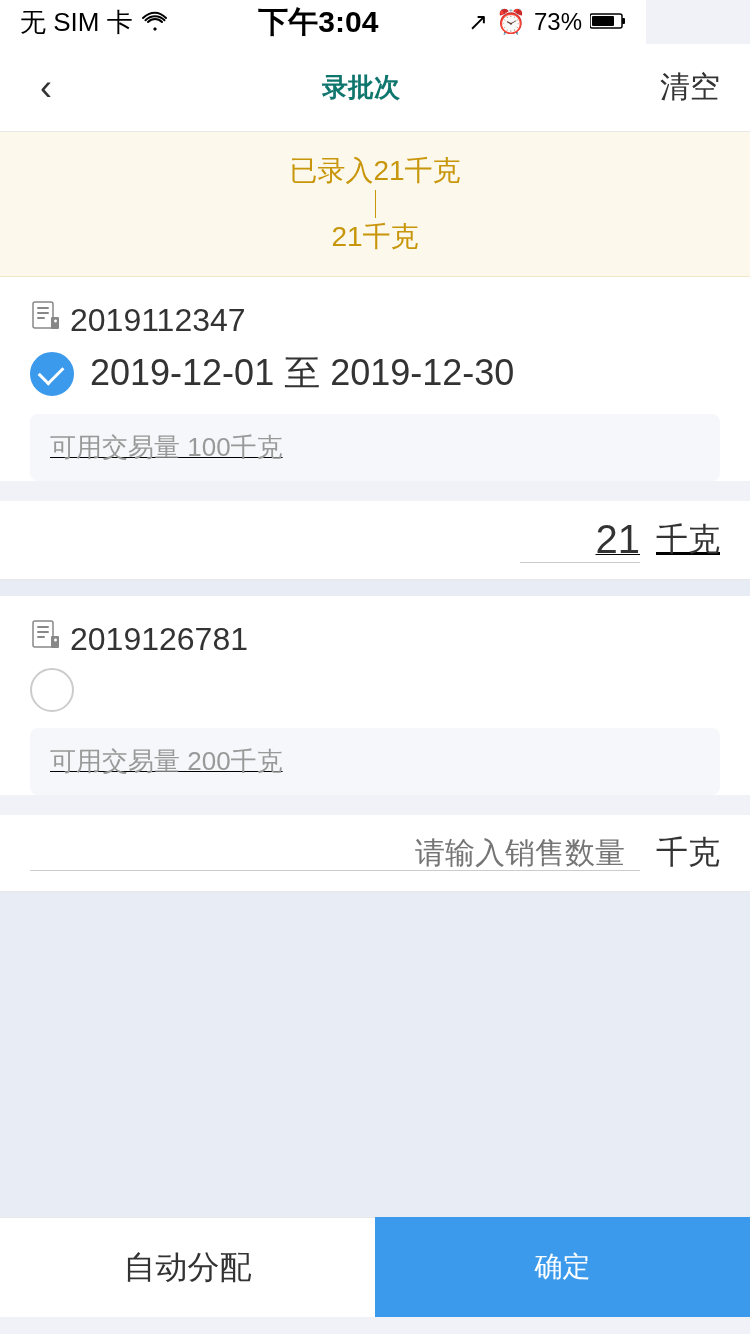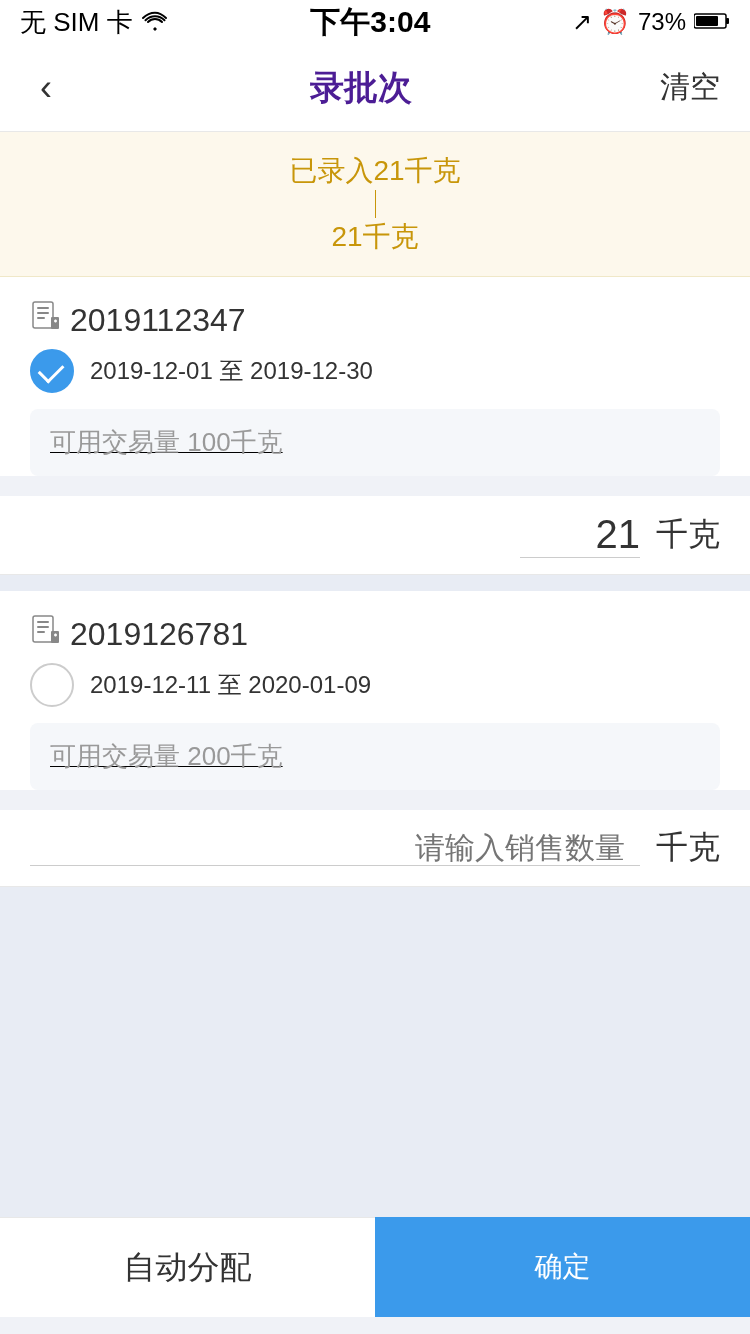--- a/index.html
+++ b/index.html
@@ -7,21 +7,21 @@
     body {
       width: 750px;
       min-height: 1334px;
       font-family: -apple-system, "PingFang SC", "Helvetica Neue", Arial, sans-serif;
       background: #f0f2f7;
       overflow-x: hidden;
     }
 
     
     .status-bar {
-      width: 750px;
+      width: 646px;
       height: 44px;
       background: #fff;
       display: flex;
       align-items: center;
       justify-content: space-between;
       padding: 0 20px;
       font-size: 28px;
     }
     .status-left {
       display: flex;
@@ -54,23 +54,23 @@
       padding: 0 30px;
       border-bottom: 1px solid #e8e8e8;
     }
     .nav-back {
       font-size: 36px;
       color: #333;
       cursor: pointer;
       padding: 10px;
     }
     .nav-title {
-      font-size: 34px;
+      font-size: 26px;
       font-weight: 600;
-      color: #4c1d95;
+      color: #0f766e;
     }
     .nav-clear {
       font-size: 30px;
       color: #333;
       cursor: pointer;
     }
 
     
     .info-bar {
       width: 750px;
@@ -143,21 +143,21 @@
     .batch-radio.selected::after {
       content: '';
       width: 20px;
       height: 12px;
       border-left: 3px solid #fff;
       border-bottom: 3px solid #fff;
       transform: rotate(-45deg) translateY(-2px);
       display: block;
     }
     .batch-date-text {
-      font-size: 24px;
+      font-size: 36px;
       color: #333;
     }
 
     .batch-avail-box {
       background: #f5f7fa;
       border-radius: 8px;
       padding: 16px 20px;
       margin-bottom: 20px;
       text-decoration: underline;
     }
@@ -167,20 +167,21 @@
     }
 
     
     .quantity-row {
       display: flex;
       align-items: center;
       justify-content: flex-end;
       padding: 16px 30px;
       background: #fff;
       border-bottom: 1px solid #e8e8e8;
+      text-decoration: underline;
     }
     .quantity-value {
       font-size: 40px;
       color: #333;
       font-weight: 500;
     }
     .quantity-underline {
       border-bottom: 1px solid #ccc;
       min-width: 120px;
       text-align: right;
@@ -352,21 +353,20 @@
           <rect x="7" y="16" width="8" height="2" rx="1" fill="#888"></rect>
           <rect x="21" y="16" width="8" height="12" rx="1" fill="#888"></rect>
           <line x1="24" y1="20" x2="27" y2="20" stroke="#fff" stroke-width="1.5"></line>
           <line x1="25.5" y1="18.5" x2="25.5" y2="21.5" stroke="#fff" stroke-width="1.5"></line>
         </svg>
       </span>
       <span class="batch-id">2019126781</span>
     </div>
     <div class="batch-date-row">
       <div class="batch-radio"></div>
-      <span class="batch-date-text">2019-12-11 至 2020-01-09</span>
     </div>
     <div class="batch-avail-box">
       <span class="batch-avail-text">可用交易量 200千克</span>
     </div>
   </div>
 
   <div class="input-row">
     <div class="input-underline">
       <input type="number" class="input-placeholder" placeholder="请输入销售数量" style="">
     </div>

